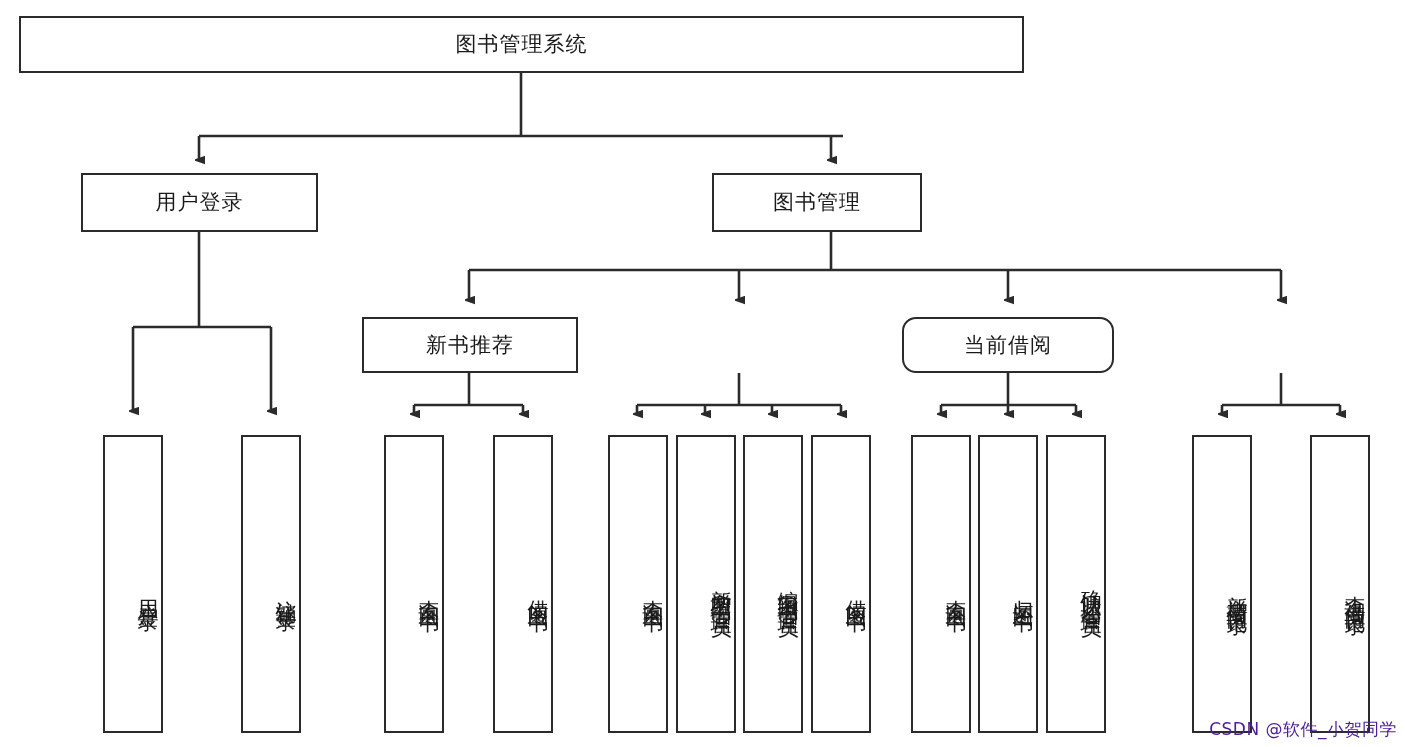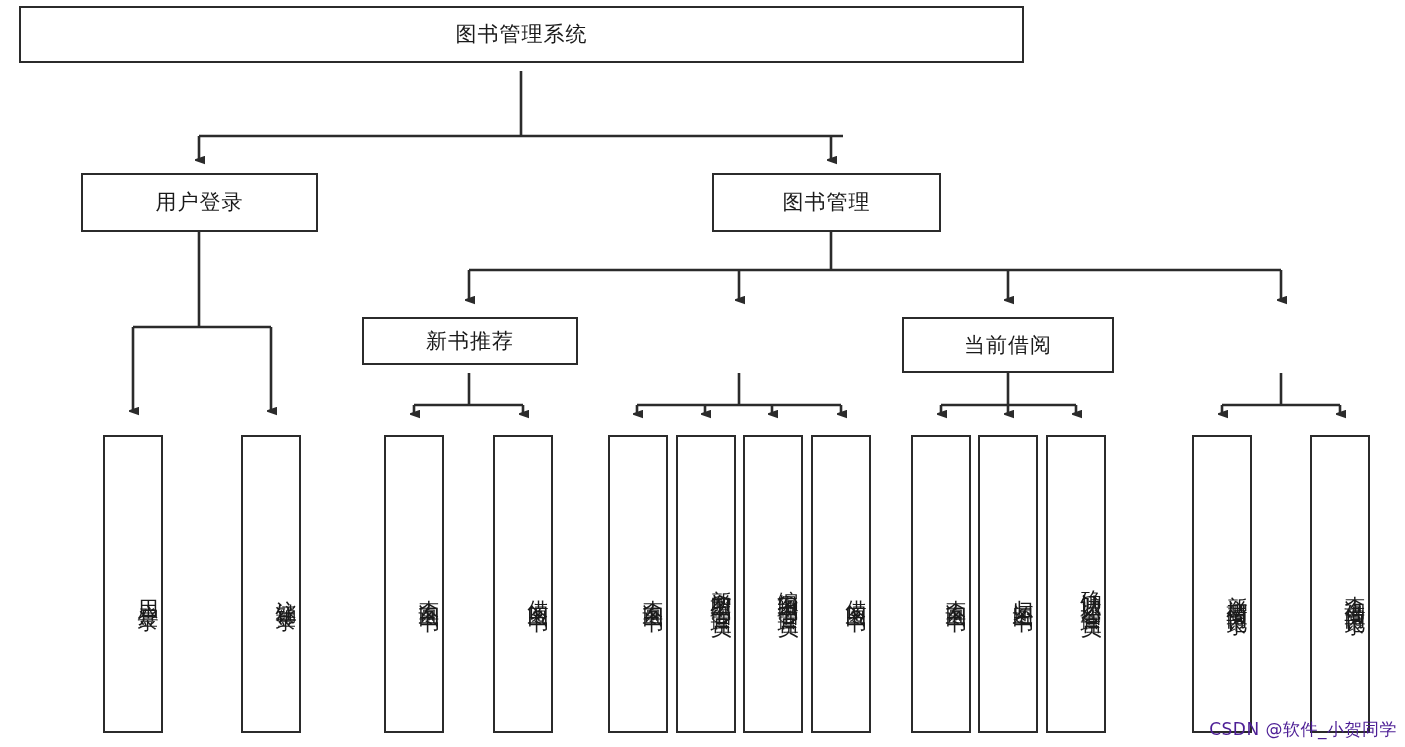--- a/index.html
+++ b/index.html
@@ -115,35 +115,35 @@
       <path d="M 1008 405 L 1008 414" marker-end="url(#arrow)"></path>
       <path d="M 1076 405 L 1076 414" marker-end="url(#arrow)"></path>
 
       <path d="M 1281 373 L 1281 405"></path>
       <path d="M 1222 405 L 1340 405"></path>
       <path d="M 1222 405 L 1222 414" marker-end="url(#arrow)"></path>
       <path d="M 1340 405 L 1340 414" marker-end="url(#arrow)"></path>
     </g>
   </svg>
 
-  <div class="node horiz level-root" style="left:19px; top:6px; width:1005px; height:57px;">
+  <div class="node horiz level-root" style="left:19px; top:16px; width:1005px; height:57px;">
     <span>图书管理系统</span>
   </div>
 
   <div class="node horiz" style="left:81px; top:173px; width:237px; height:59px;">
     <span>用户登录</span>
   </div>
-  <div class="node horiz" style="left:712px; top:173px; width:229px; height:59px;">
+  <div class="node horiz" style="left:712px; top:173px; width:210px; height:59px;">
     <span>图书管理</span>
   </div>
 
-  <div class="node horiz" style="left:362px; top:317px; width:216px; height:48px;align-items:center;">
+  <div class="node horiz" style="left:362px; top:317px; width:216px; height:56px;align-items:center;">
     <span>新书推荐</span>
   </div>
-  <div class="node horiz" style="left:902px; top:317px; width:212px; height:56px;">
+  <div class="node horiz" style="left:902px; top:317px; width:212px; height:56px;border-radius:14px;">
     <span>当前借阅</span>
   </div>
 
   <div class="node vert" style="left:103px; top:435px; width:60px; height:298px;">
     <span>用户登录</span>
   </div>
   <div class="node vert" style="left:241px; top:435px; width:60px; height:298px;">
     <span>注销登录</span>
   </div>
 

